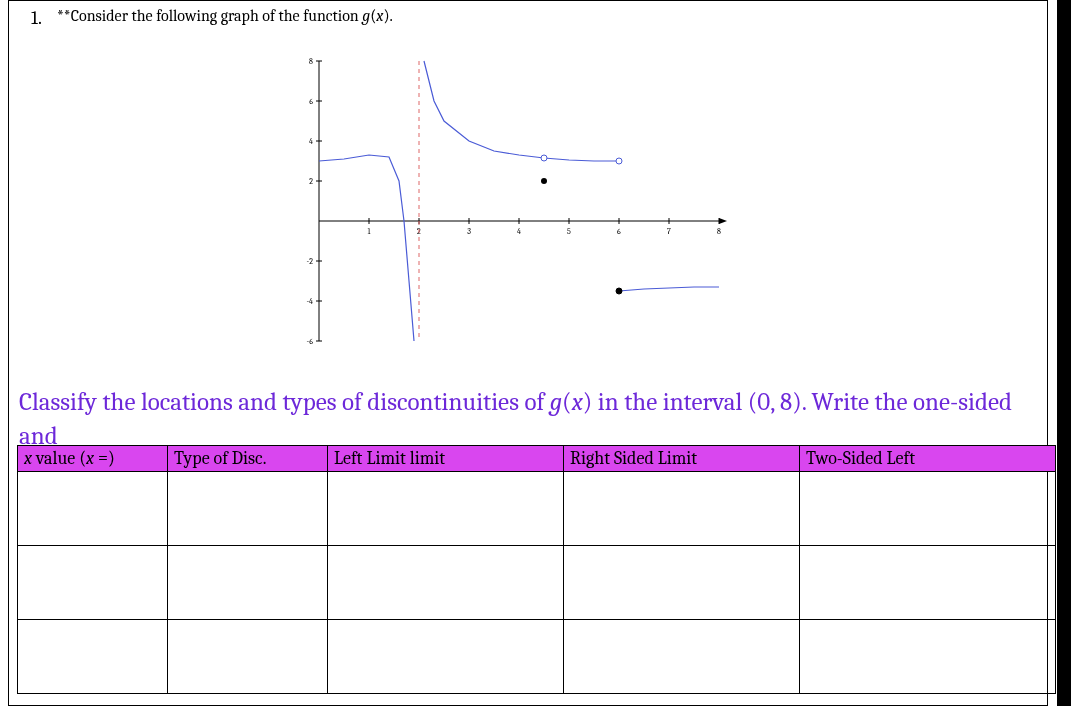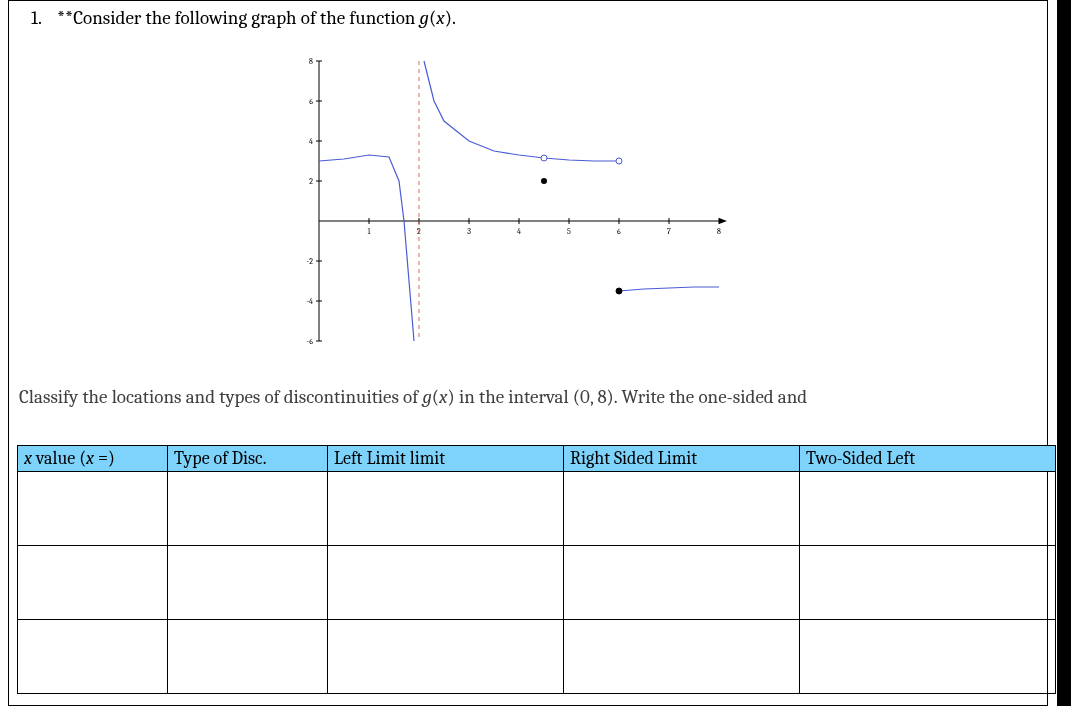--- a/index.html
+++ b/index.html
@@ -31,57 +31,57 @@
     position: absolute;
     left: 22px;
     top: 6px;
     font-size: 19px;
     color: #000;
   }
   .question-text {
     position: absolute;
     left: 48px;
     top: 6px;
-    font-size: 19px;
+    font-size: 16px;
     color: #000;
   }
   .chart-wrap {
     position: absolute;
     left: 280px;
     top: 50px;
     width: 440px;
     height: 300px;
   }
   .instr {
     position: absolute;
     left: 10px;
     top: 384px;
-    font-size: 19px;
-    color: #404040;
+    font-size: 25px;
+    color: #6d28d9;
     line-height: 1.35;
     width: 1020px;
   }
   .answer-table {
     position: absolute;
     left: 8px;
     top: 444px;
     width: 1038px;
     border-collapse: collapse;
     table-layout: fixed;
   }
   .answer-table th, .answer-table td {
     border: 1px solid #000;
     font-size: 18px;
     font-weight: normal;
     text-align: left;
     padding: 2px 6px;
     vertical-align: top;
   }
   .answer-table th {
-    background: #7dd3fc;
+    background: #d946ef;
     height: 26px;
   }
   .answer-table .col0 { width: 150px; }
   .answer-table .col1 { width: 160px; }
   .answer-table .col2 { width: 236px; }
   .answer-table .col3 { width: 236px; }
   .answer-table .col4 { width: 256px; }
   .answer-table td { height: 74px; }
   .ital { font-style: italic; }
 </style>

